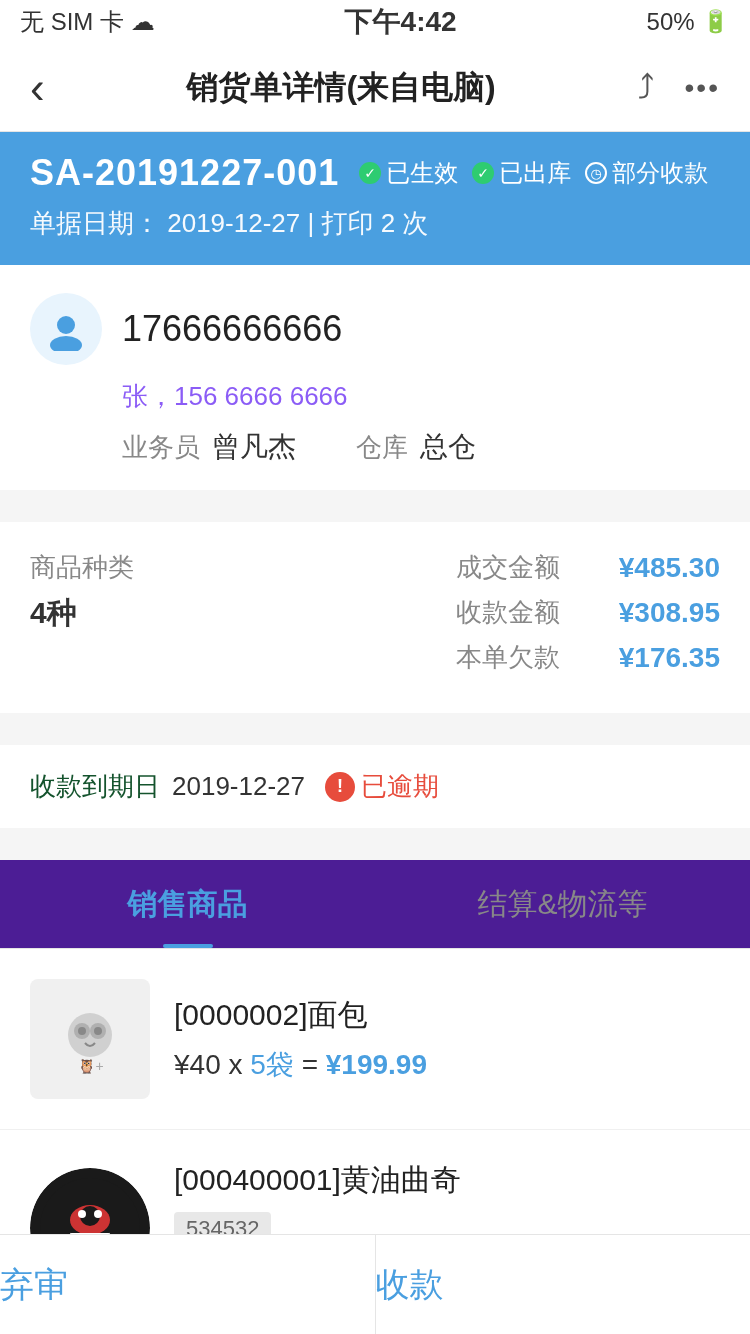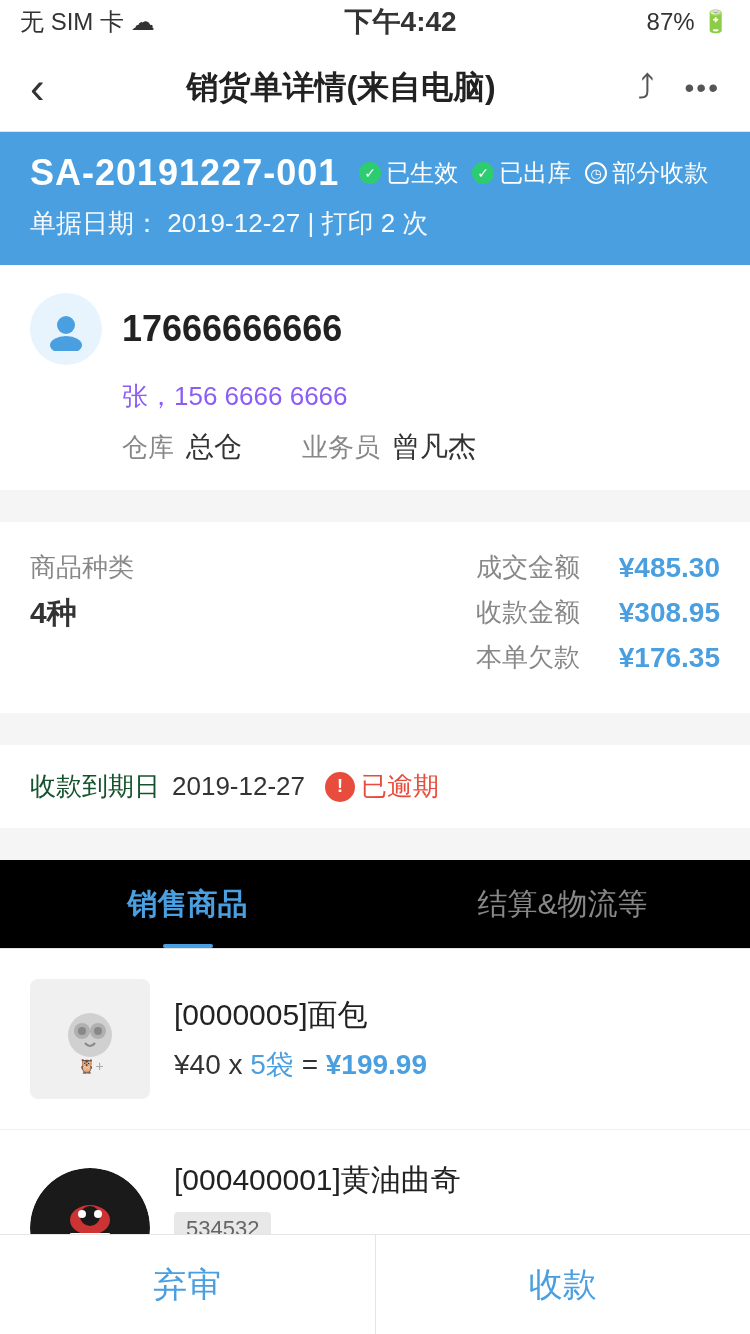--- a/index.html
+++ b/index.html
@@ -123,21 +123,21 @@
       height: 72px;
       border-radius: 50%;
       background: #e8f4fd;
       display: flex;
       align-items: center;
       justify-content: center;
       flex-shrink: 0;
     }
     .customer-name {
       font-size: 36px;
-      font-weight: 700;
+      font-weight: 400;
       color: #222;
     }
     .customer-sub {
       font-size: 26px;
       color: #8b5cf6;
       margin-bottom: 14px;
       padding-left: 92px;
     }
     .customer-meta {
       display: flex;
@@ -179,20 +179,21 @@
       font-weight: 600;
       color: #333;
     }
     .stats-right {
       text-align: right;
     }
     .stats-row {
       display: flex;
       align-items: center;
       justify-content: flex-end;
+      gap: 20px;
       margin-bottom: 10px;
     }
     .stats-row .label {
       font-size: 26px;
       color: #888;
     }
     .stats-row .amount {
       font-size: 28px;
       color: #4A9FE0;
       font-weight: 600;
@@ -236,21 +237,21 @@
       font-size: 18px;
       font-weight: 700;
     }
     .overdue-text {
       font-size: 26px;
       color: #e74c3c;
     }
 
     
     .tabs-container {
-      background: #000000;
+      background: #4c1d95;
       display: flex;
       border-bottom: 1px solid #e5e5e5;
       margin-bottom: 0;
     }
     .tab {
       flex: 1;
       height: 88px;
       display: flex;
       flex-direction: column;
       align-items: center;
@@ -337,21 +338,21 @@
       background: #fff;
       border-top: 1px solid #e5e5e5;
       display: flex;
       align-items: center;
     }
     .bottom-btn {
       flex: 1;
       height: 100%;
       display: flex;
       align-items: center;
-      justify-content: center;
+      justify-content: flex-start;
       font-size: 34px;
       font-weight: 500;
       cursor: pointer;
     }
     .bottom-btn.left {
       color: #4A9FE0;
       border-right: 1px solid #e5e5e5;
     }
     .bottom-btn.right {
       color: #4A9FE0;
@@ -379,21 +380,21 @@
   </style>
 </head>
 <body>
 
 <div class="status-bar">
   <div class="left">
     <span>无 SIM 卡  ☁</span>
   </div>
   <div class="center">下午4:42</div>
   <div class="right">
-    <span>87%</span>
+    <span>50%</span>
     <span style="font-size:22px;">🔋</span>
   </div>
 </div>
 
 <div class="nav-bar">
   <span style="font-size:44px; color:#333; cursor:pointer;">‹</span>
   <span class="title">销货单详情(来自电脑)</span>
   <div class="nav-icons">
     <span style="font-size:34px; color:#555; cursor:pointer;">⤴</span>
     <span style="font-size:28px; color:#555; cursor:pointer; letter-spacing:2px;">•••</span>
@@ -431,26 +432,26 @@
       <svg width="44" height="44" viewBox="0 0 44 44" fill="none">
         <circle cx="22" cy="18" r="9" fill="#4A9FE0"></circle>
         <ellipse cx="22" cy="38" rx="16" ry="9" fill="#4A9FE0"></ellipse>
       </svg>
     </div>
     <span class="customer-name">17666666666</span>
   </div>
   <div class="customer-sub">张，156 6666 6666</div>
   <div class="customer-meta">
     <div class="meta-item">
+      <span class="meta-label">业务员</span>
+      <span class="meta-value">曾凡杰</span>
+    </div>
+    <div class="meta-item">
       <span class="meta-label">仓库</span>
       <span class="meta-value">总仓</span>
-    </div>
-    <div class="meta-item">
-      <span class="meta-label">业务员</span>
-      <span class="meta-value">曾凡杰</span>
     </div>
   </div>
 </div>
 
 <div class="divider"></div>
 
 <div class="stats-section">
   <div class="stats-left">
     <div class="label">商品种类</div>
     <div class="value">4种</div>
@@ -502,21 +503,21 @@
         <circle cx="40" cy="36" r="22" fill="#d0d0d0"></circle>
         <circle cx="32" cy="32" r="8" fill="#b0b0b0"></circle>
         <circle cx="48" cy="32" r="8" fill="#b0b0b0"></circle>
         <circle cx="32" cy="32" r="4" fill="#888"></circle>
         <circle cx="48" cy="32" r="4" fill="#888"></circle>
         <path d="M35 44 Q40 50 45 44" stroke="#888" stroke-width="2" fill="none"></path>
         <text x="28" y="72" font-size="14" fill="#aaa">🦉+</text>
       </svg>
     </div>
     <div class="product-info">
-      <div class="product-name">[0000005]面包</div>
+      <div class="product-name">[0000002]面包</div>
       <div class="product-price-row">
         <span>¥40</span>
         <span> x </span>
         <span class="price-qty-highlight">5袋</span>
         <span> = </span>
         <span class="price-highlight">¥199.99</span>
       </div>
     </div>
   </div>
 

